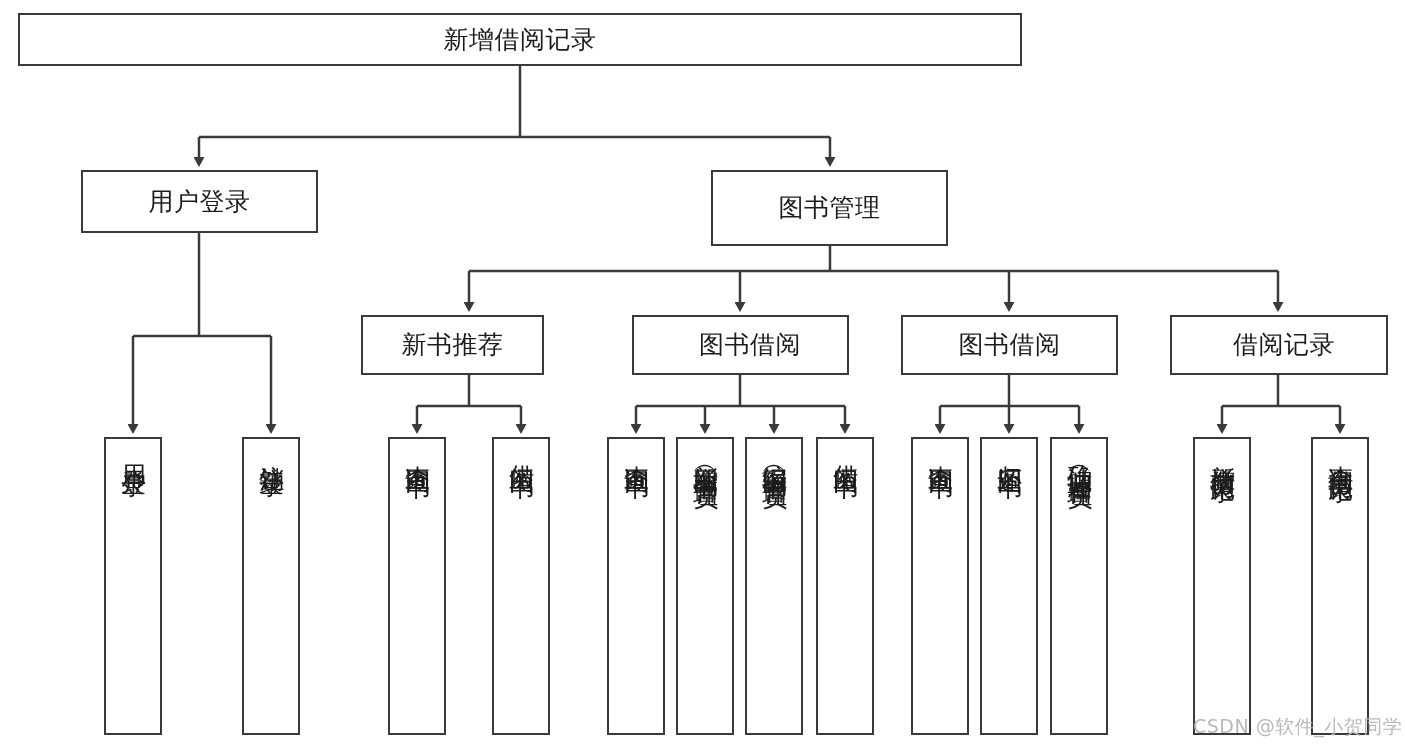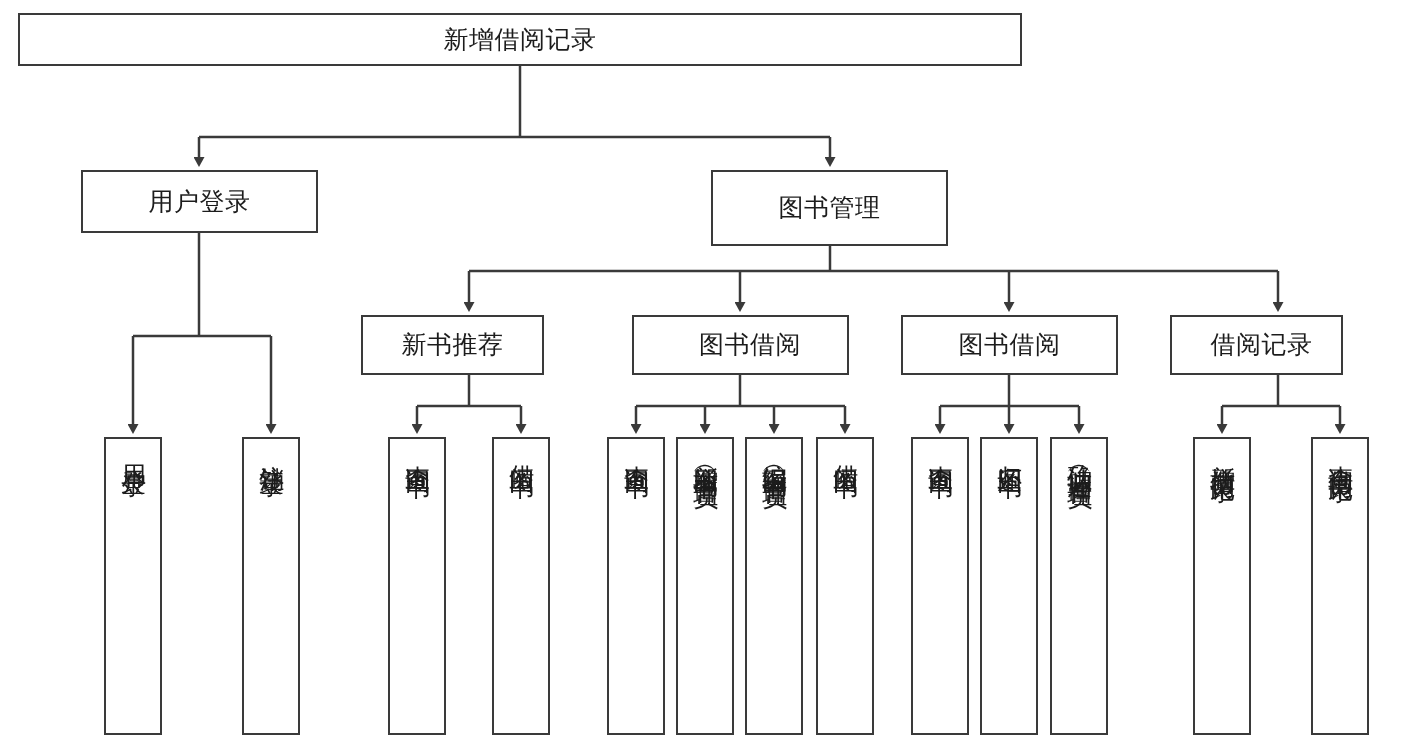--- a/index.html
+++ b/index.html
@@ -138,21 +138,21 @@
 
   <div class="node horizontal" style="left:361px; top:315px; width:183px; height:60px;">
     <span class="node-label">新书推荐</span>
   </div>
   <div class="node horizontal" style="left:632px; top:315px; width:217px; height:60px;padding-left:19px;">
     <span class="node-label">图书借阅</span>
   </div>
   <div class="node horizontal" style="left:901px; top:315px; width:217px; height:60px;">
     <span class="node-label">图书借阅</span>
   </div>
-  <div class="node horizontal" style="left:1170px; top:315px; width:173px; height:60px;padding-left:10px;">
+  <div class="node horizontal" style="left:1170px; top:315px; width:218px; height:60px;padding-left:10px;">
     <span class="node-label">借阅记录</span>
   </div>
 
   <div class="node vertical" style="left:104px; top:437px; width:58px; height:298px;">
     <span class="node-label">用户登录</span>
   </div>
   <div class="node vertical" style="left:242px; top:437px; width:58px; height:298px;">
     <span class="node-label">注销登录</span>
   </div>
 
@@ -186,14 +186,17 @@
     <span class="node-label">确认归还（管理员）</span>
   </div>
 
   <div class="node vertical" style="left:1193px; top:437px; width:58px; height:298px;">
     <span class="node-label">新增借阅记录</span>
   </div>
   <div class="node vertical" style="left:1311px; top:437px; width:58px; height:298px;">
     <span class="node-label">查询借阅记录</span>
   </div>
 
+  <div class="watermark" style="left:1193px; top:714px;">
+    <span>CSDN @软件_小贺同学</span>
+  </div>
 
 </div>
 
 </body></html>

